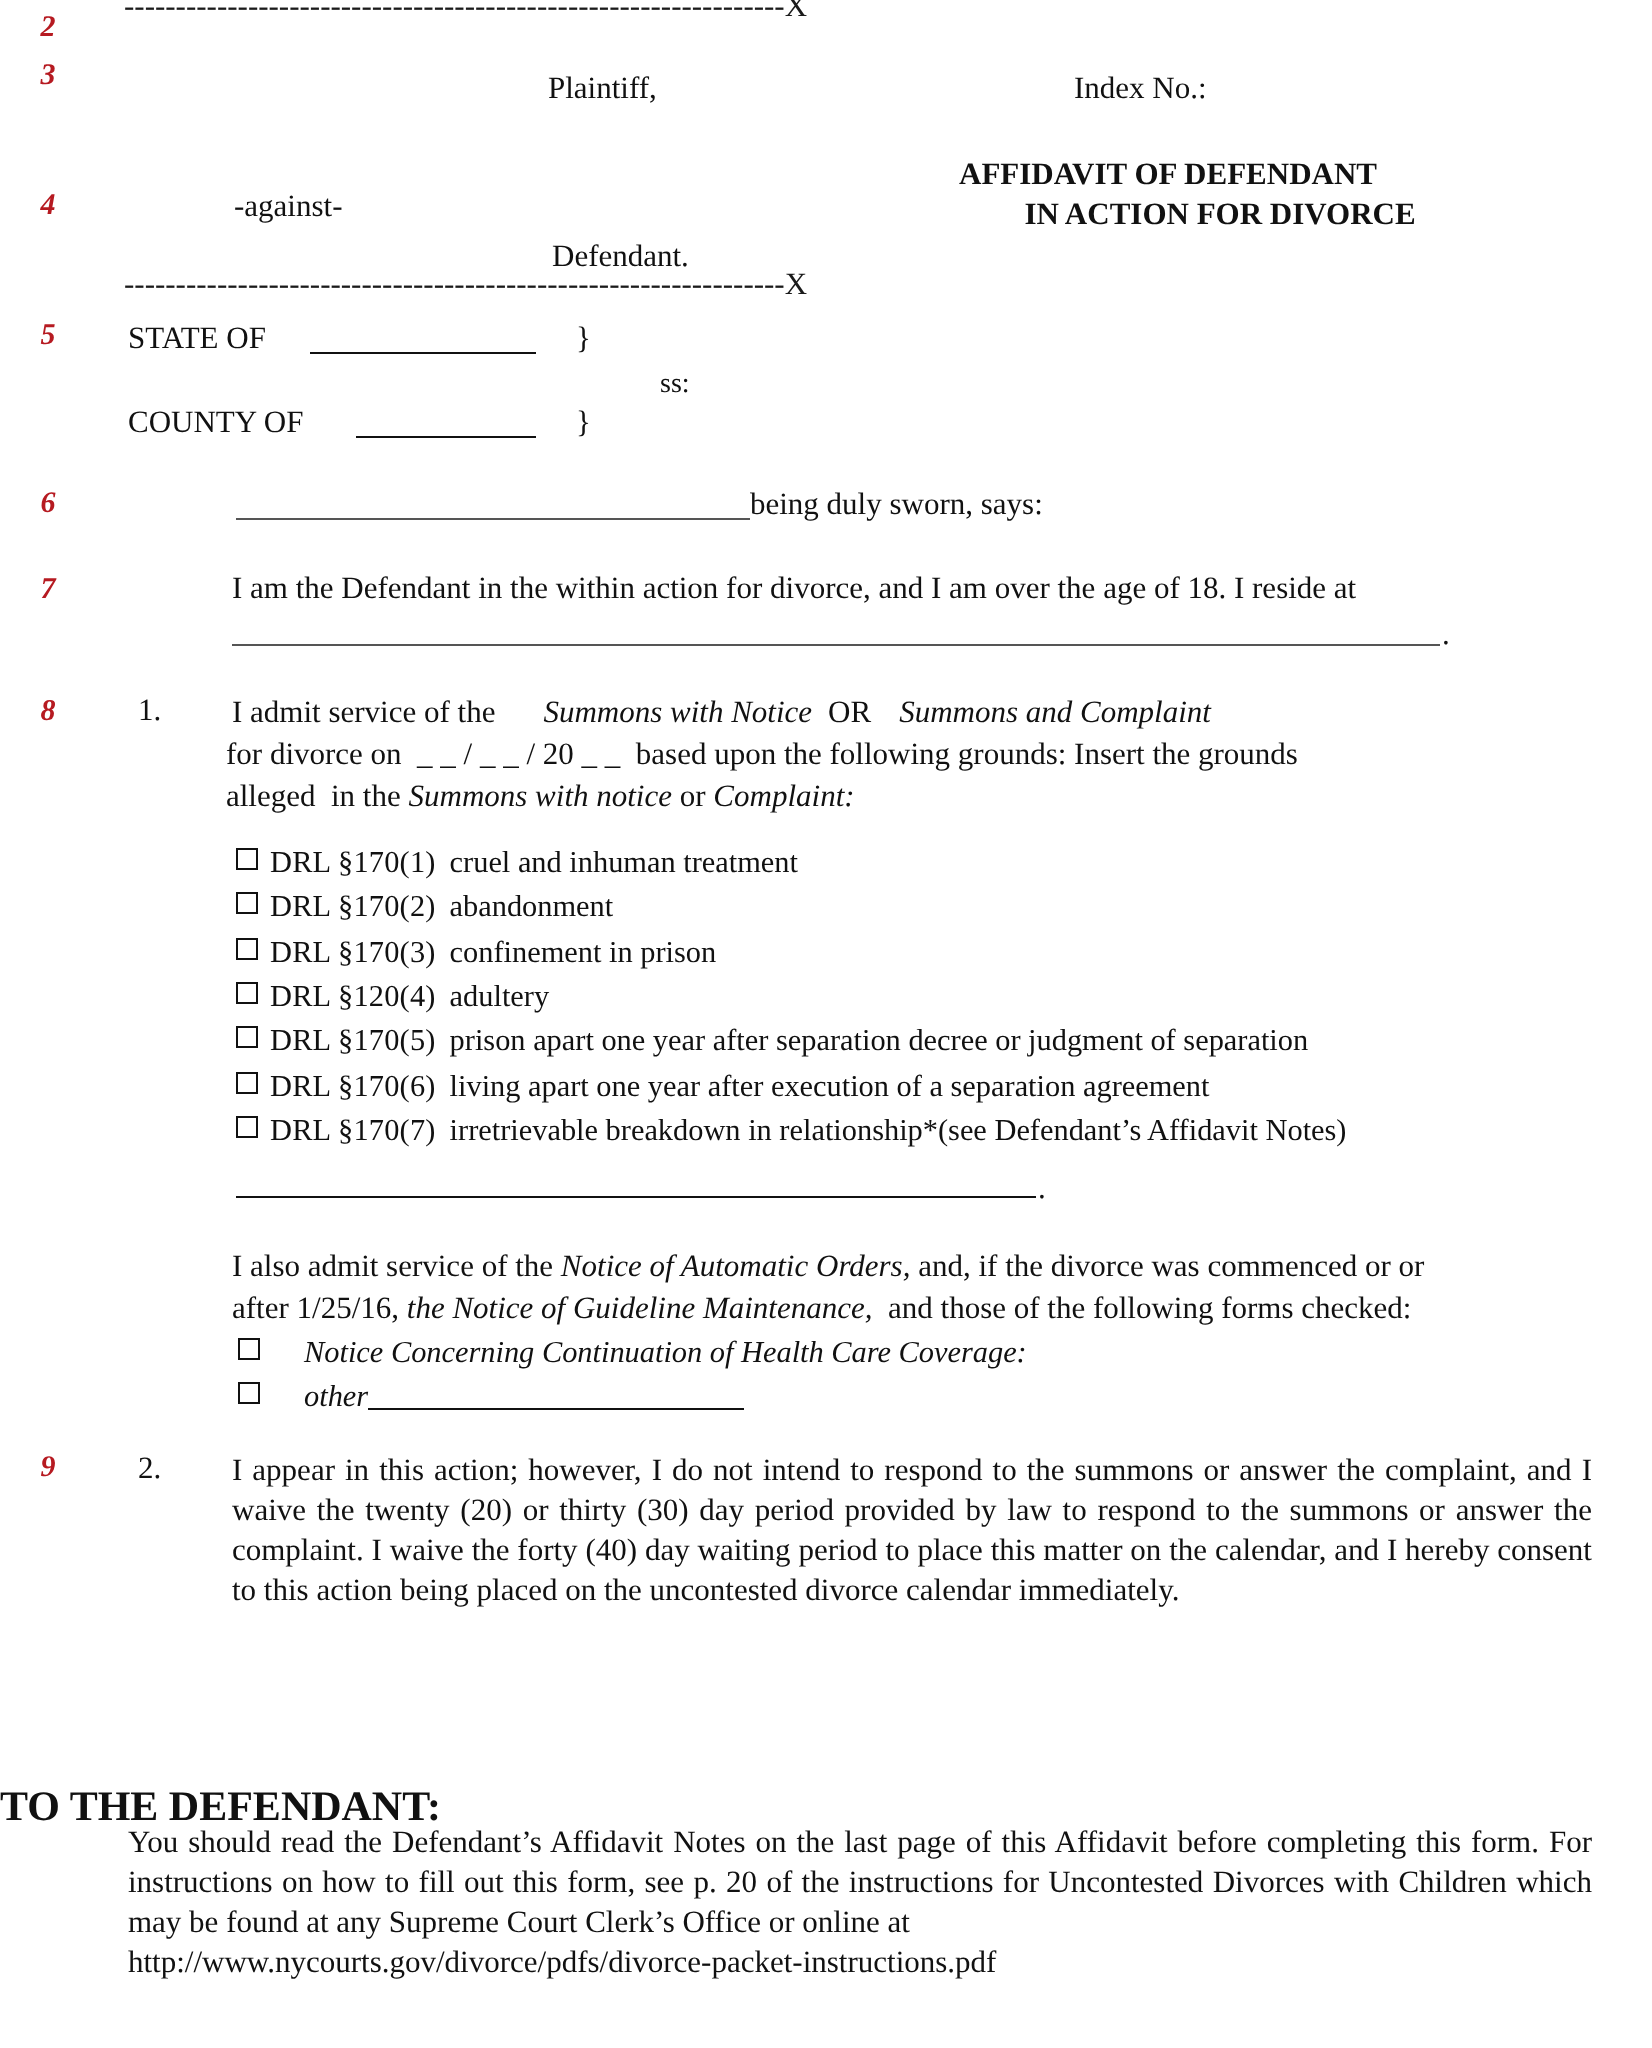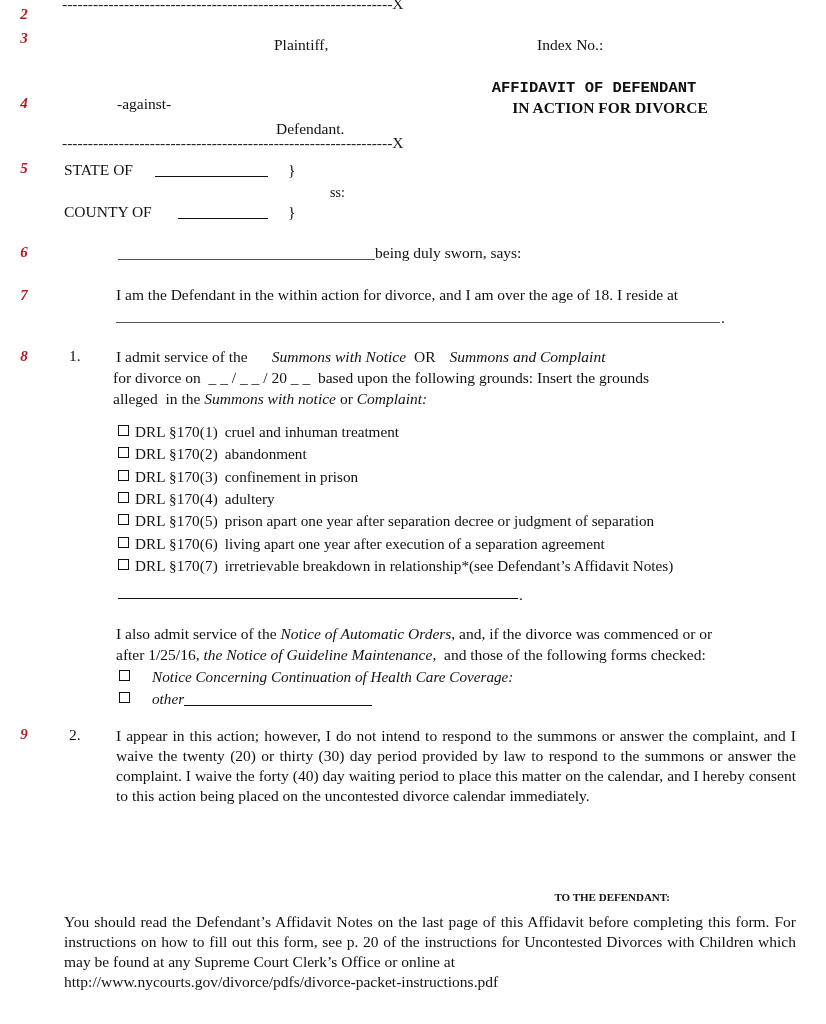--- a/index.html
+++ b/index.html
@@ -133,23 +133,23 @@
     display: inline-block;
     border-bottom: 1.3px solid #111111;
     height: 12px;
     vertical-align: -2px;
   }
 
   
   .notice-title {
     position: absolute;
     width: 670px;
-    text-align: right;
+    text-align: left;
     font-weight: bold;
-    font-size: 11px;
+    font-size: 21px;
   }
   .notice-body {
     position: absolute;
     font-size: 15.5px;
     line-height: 1.30;
     text-align: justify;
   }
   .notice-url {
     position: absolute;
     font-size: 15.5px;
@@ -170,21 +170,21 @@
   <div class="linenum" style="top:349px;">8</div>
   <div class="linenum" style="top:727px;">9</div>
 
   <div class="dashrule" style="left:62px; top:-5px;">----------------------------------------------------------------X</div>
 
   <div class="abs" style="left:274px; top:35px;">Plaintiff,</div>
   <div class="abs" style="left:537px; top:35px;">Index No.:</div>
 
   <div class="abs" style="left:117px; top:94px;text-align:center;">-against-</div>
 
-  <div class="caption-head" style="left:454px; top:78px; width:280px;font-family:Liberation Mono, monospace;">AFFIDAVIT OF DEFENDANT</div>
+  <div class="caption-head" style="left:444px; top:78px; width:280px;">AFFIDAVIT OF DEFENDANT</div>
   <div class="caption-head" style="left:470px; top:98px; width:280px;">IN ACTION FOR DIVORCE</div>
 
   <div class="abs" style="left:276px; top:119px;">Defendant.</div>
 
   <div class="dashrule" style="left:62px; top:134px;">----------------------------------------------------------------X</div>
 
   <div class="abs bold" style="left:64px; top:160px;">STATE OF</div>
   <div class="rule-dark" style="left:155px; top:176px; width:113px;"></div>
   <div class="abs bold" style="left:288px; top:160px;">}</div>
 
@@ -206,21 +206,21 @@
   <div class="abs" style="left:116px; top:347px;"><span>I admit service of the</span><span style="display:inline-block;width:24px;"></span><span class="ital">Summons with Notice</span><span style="display:inline-block;width:8px;"></span><span class="bold">OR</span><span style="display:inline-block;width:14px;"></span><span class="ital">Summons and Complaint</span></div>
 
   <div class="abs" style="left:113px; top:368px;">for divorce on  _ _ / _ _ / 20 _ _  based upon the following grounds: Insert the grounds</div>
 
   <div class="abs" style="left:113px; top:389px;"><span>alleged  in the </span><span class="ital">Summons with notice</span><span> or </span><span class="ital">Complaint:</span></div>
 
   <div class="ground-list" style="left:118px; top:421px;">
     <span class="ground-row"><span class="cbox"></span><span class="gcode">DRL §170(1)</span><span class="gtext">cruel and inhuman treatment</span></span>
     <span class="ground-row"><span class="cbox"></span><span class="gcode">DRL §170(2)</span><span class="gtext">abandonment</span></span>
     <span class="ground-row"><span class="cbox"></span><span class="gcode">DRL §170(3)</span><span class="gtext">confinement in prison</span></span>
-    <span class="ground-row"><span class="cbox"></span><span class="gcode">DRL §170(4)</span><span class="gtext">adultery</span></span>
+    <span class="ground-row"><span class="cbox"></span><span class="gcode">DRL §120(4)</span><span class="gtext">adultery</span></span>
     <span class="ground-row"><span class="cbox"></span><span class="gcode">DRL §170(5)</span><span class="gtext">prison apart one year after separation decree or judgment of separation</span></span>
     <span class="ground-row"><span class="cbox"></span><span class="gcode">DRL §170(6)</span><span class="gtext">living apart one year after execution of a separation agreement</span></span>
     <span class="ground-row"><span class="cbox"></span><span class="gcode">DRL §170(7)</span><span class="gtext">irretrievable breakdown in relationship*(see Defendant’s Affidavit Notes)</span></span>
   </div>
 
   <div class="rule-dark" style="left:118px; top:598px; width:400px;"></div>
   <div class="abs" style="left:519px; top:585px;">.</div>
 
   <div class="abs" style="left:116px; top:624px;"><span>I also admit service of the </span><span class="ital">Notice of Automatic Orders,</span><span> and, if the divorce was commenced or or</span></div>
 

